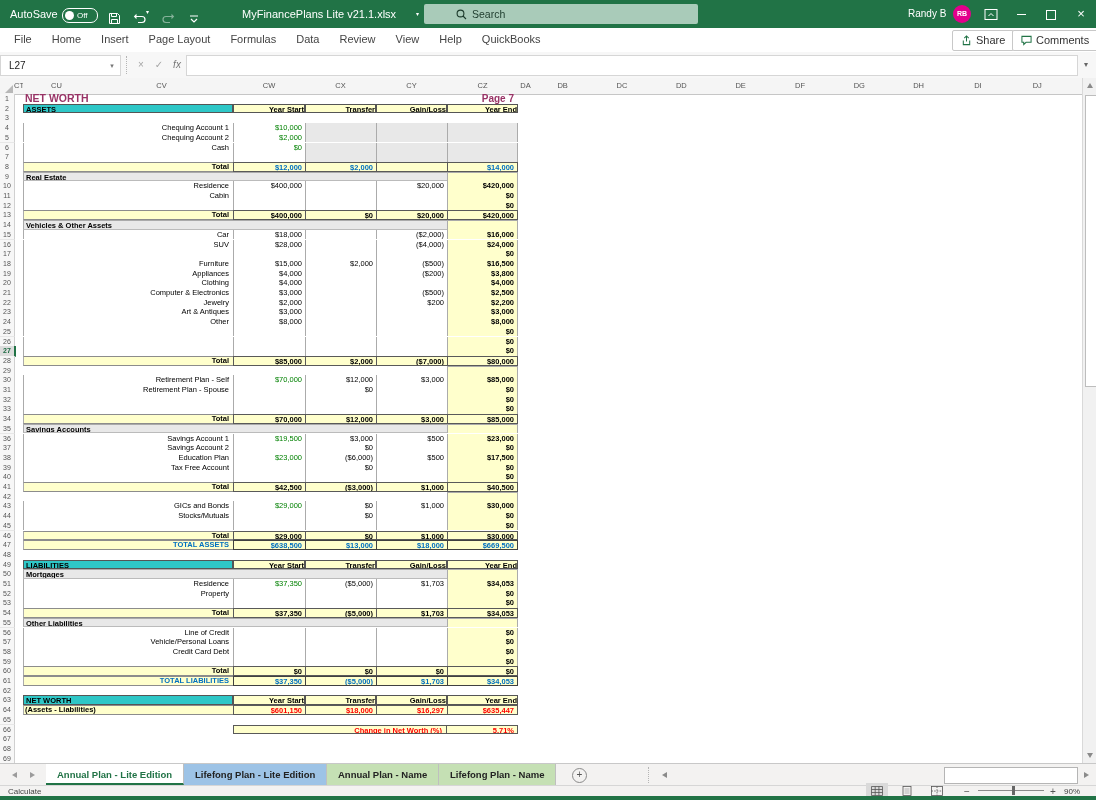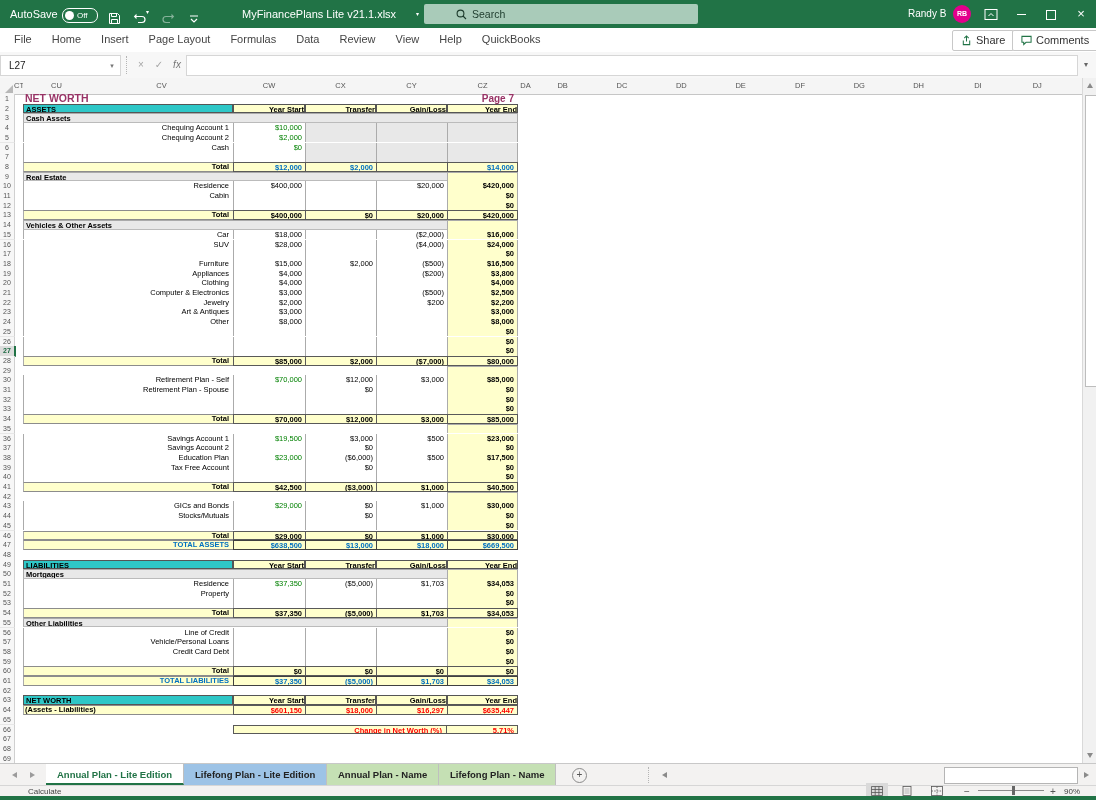--- a/index.html
+++ b/index.html
@@ -258,21 +258,20 @@
       <div class="abs rowhdr" style="left: 0px; top: 656.2px; width: 14px; height: 9.7px; font-size: 7px; line-height: 9.7px;">67</div>
       <div class="abs rowhdr" style="left: 0px; top: 665.9px; width: 14px; height: 9.7px; font-size: 7px; line-height: 9.7px;">68</div>
       <div class="abs rowhdr" style="left: 0px; top: 675.6px; width: 14px; height: 9.7px; font-size: 7px; line-height: 9.7px;">69</div>
       <div class="abs cell lt bold maroon" style="left: 23px; top: 14px; width: 220px; height: 13px; font-size: 10.5px; line-height: 13px;">NET WORTH</div>
       <div class="abs cell rt bold maroon" style="left: 447px; top: 14px; width: 70px; height: 13px; font-size: 10px; line-height: 13px;">Page 7</div>
       <div class="abs cell lt bold" style="left: 23px; top: 25.7px; width: 210px; height: 9.7px; background: rgb(46, 199, 199); border: 1px solid rgb(85, 85, 85); box-sizing: border-box;">ASSETS</div>
       <div class="abs cell ctr bold" style="left: 233px; top: 25.7px; width: 72px; height: 9.7px; background: rgb(255, 255, 204); border: 1px solid rgb(85, 85, 85); box-sizing: border-box;">Year Start</div>
       <div class="abs cell ctr bold" style="left: 305px; top: 25.7px; width: 71px; height: 9.7px; background: rgb(255, 255, 204); border: 1px solid rgb(85, 85, 85); box-sizing: border-box;">Transfer</div>
       <div class="abs cell ctr bold" style="left: 376px; top: 25.7px; width: 71px; height: 9.7px; background: rgb(255, 255, 204); border: 1px solid rgb(85, 85, 85); box-sizing: border-box;">Gain/Loss</div>
       <div class="abs cell ctr bold" style="left: 447px; top: 25.7px; width: 71px; height: 9.7px; background: rgb(255, 255, 204); border: 1px solid rgb(85, 85, 85); box-sizing: border-box;">Year End</div>
-      <div class="abs cell lt bold" style="left: 23px; top: 35.4px; width: 495px; height: 9.7px; background: rgb(232, 232, 232); border-width: 1px; border-style: solid; border-color: rgb(170, 170, 170) rgb(171, 171, 171) rgb(187, 187, 187); box-sizing: border-box;">Cash Assets</div>
       <div class="abs cell rt" style="left: 23px; top: 45.1px; width: 210px; height: 9.7px; border-left: 1px solid rgb(171, 171, 171); padding-right: 4px;">Chequing Account 1</div>
       <div class="abs cell rt green" style="left: 233px; top: 45.1px; width: 72px; height: 9.7px; border-left: 1px solid rgb(171, 171, 171); background: rgb(255, 255, 255);">$10,000</div>
       <div class="abs cell rt" style="left: 305px; top: 45.1px; width: 71px; height: 9.7px; border-left: 1px solid rgb(171, 171, 171); background: rgb(232, 232, 232);"></div>
       <div class="abs cell rt" style="left: 376px; top: 45.1px; width: 71px; height: 9.7px; border-left: 1px solid rgb(171, 171, 171); background: rgb(232, 232, 232);"></div>
       <div class="abs cell rt" style="left: 447px; top: 45.1px; width: 71px; height: 9.7px; border-left: 1px solid rgb(171, 171, 171); border-right: 1px solid rgb(171, 171, 171); background: rgb(232, 232, 232);"></div>
       <div class="abs cell rt" style="left: 23px; top: 54.8px; width: 210px; height: 9.7px; border-left: 1px solid rgb(171, 171, 171); padding-right: 4px;">Chequing Account 2</div>
       <div class="abs cell rt green" style="left: 233px; top: 54.8px; width: 72px; height: 9.7px; border-left: 1px solid rgb(171, 171, 171); background: rgb(255, 255, 255);">$2,000</div>
       <div class="abs cell rt" style="left: 305px; top: 54.8px; width: 71px; height: 9.7px; border-left: 1px solid rgb(171, 171, 171); background: rgb(232, 232, 232);"></div>
       <div class="abs cell rt" style="left: 376px; top: 54.8px; width: 71px; height: 9.7px; border-left: 1px solid rgb(171, 171, 171); background: rgb(232, 232, 232);"></div>
       <div class="abs cell rt" style="left: 447px; top: 54.8px; width: 71px; height: 9.7px; border-left: 1px solid rgb(171, 171, 171); border-right: 1px solid rgb(171, 171, 171); background: rgb(232, 232, 232);"></div>
@@ -408,20 +407,21 @@
       <div class="abs cell rt" style="left: 233px; top: 326.4px; width: 72px; height: 9.7px; border-left: 1px solid rgb(171, 171, 171); background: rgb(255, 255, 255);"></div>
       <div class="abs cell rt" style="left: 305px; top: 326.4px; width: 71px; height: 9.7px; border-left: 1px solid rgb(171, 171, 171); background: rgb(255, 255, 255);"></div>
       <div class="abs cell rt" style="left: 376px; top: 326.4px; width: 71px; height: 9.7px; border-left: 1px solid rgb(171, 171, 171); background: rgb(255, 255, 255);"></div>
       <div class="abs cell rt bold" style="left: 447px; top: 326.4px; width: 71px; height: 9.7px; border-left: 1px solid rgb(171, 171, 171); border-right: 1px solid rgb(171, 171, 171); background: rgb(255, 255, 204);">$0</div>
       <div class="abs cell" style="left: 23px; top: 336.1px; width: 495px; height: 9.7px; background: rgb(255, 255, 204); border-top: 1px solid rgb(140, 140, 140); border-bottom: 1px solid rgb(140, 140, 140); border-left: 1px solid rgb(171, 171, 171); box-sizing: border-box;"></div>
       <div class="abs cell bold rt" style="left: 23px; top: 336.1px; width: 210px; height: 9.7px; padding-right: 4px;">Total</div>
       <div class="abs cell rt bold" style="left: 233px; top: 336.1px; width: 72px; height: 9.7px; border-left: 1px solid rgb(89, 89, 89); border-top: 1px solid rgb(89, 89, 89); border-bottom: 1px solid rgb(89, 89, 89); box-sizing: border-box;">$70,000</div>
       <div class="abs cell rt bold" style="left: 305px; top: 336.1px; width: 71px; height: 9.7px; border-left: 1px solid rgb(89, 89, 89); border-top: 1px solid rgb(89, 89, 89); border-bottom: 1px solid rgb(89, 89, 89); box-sizing: border-box;">$12,000</div>
       <div class="abs cell rt bold" style="left: 376px; top: 336.1px; width: 71px; height: 9.7px; border-left: 1px solid rgb(89, 89, 89); border-top: 1px solid rgb(89, 89, 89); border-bottom: 1px solid rgb(89, 89, 89); box-sizing: border-box;">$3,000</div>
       <div class="abs cell rt bold" style="left: 447px; top: 336.1px; width: 71px; height: 9.7px; border-width: 1px; border-style: solid; border-color: rgb(89, 89, 89); box-sizing: border-box;">$85,000</div>
+      <div class="abs cell lt bold" style="left: 23px; top: 345.8px; width: 424px; height: 9.7px; background: rgb(232, 232, 232); border-top: 1px solid rgb(170, 170, 170); border-bottom: 1px solid rgb(187, 187, 187); border-left: 1px solid rgb(171, 171, 171); box-sizing: border-box;">Savings Accounts</div>
       <div class="abs cell" style="left: 447px; top: 345.8px; width: 71px; height: 9.7px; background: rgb(255, 255, 204); border-left: 1px solid rgb(171, 171, 171); border-right: 1px solid rgb(171, 171, 171); border-top: 1px solid rgb(170, 170, 170); box-sizing: border-box;"></div>
       <div class="abs cell rt" style="left: 23px; top: 355.5px; width: 210px; height: 9.7px; border-left: 1px solid rgb(171, 171, 171); padding-right: 4px;">Savings Account 1</div>
       <div class="abs cell rt green" style="left: 233px; top: 355.5px; width: 72px; height: 9.7px; border-left: 1px solid rgb(171, 171, 171); background: rgb(255, 255, 255);">$19,500</div>
       <div class="abs cell rt " style="left: 305px; top: 355.5px; width: 71px; height: 9.7px; border-left: 1px solid rgb(171, 171, 171); background: rgb(255, 255, 255);">$3,000</div>
       <div class="abs cell rt " style="left: 376px; top: 355.5px; width: 71px; height: 9.7px; border-left: 1px solid rgb(171, 171, 171); background: rgb(255, 255, 255);">$500</div>
       <div class="abs cell rt bold" style="left: 447px; top: 355.5px; width: 71px; height: 9.7px; border-left: 1px solid rgb(171, 171, 171); border-right: 1px solid rgb(171, 171, 171); background: rgb(255, 255, 204);">$23,000</div>
       <div class="abs cell rt" style="left: 23px; top: 365.2px; width: 210px; height: 9.7px; border-left: 1px solid rgb(171, 171, 171); padding-right: 4px;">Savings Account 2</div>
       <div class="abs cell rt" style="left: 233px; top: 365.2px; width: 72px; height: 9.7px; border-left: 1px solid rgb(171, 171, 171); background: rgb(255, 255, 255);"></div>
       <div class="abs cell rt " style="left: 305px; top: 365.2px; width: 71px; height: 9.7px; border-left: 1px solid rgb(171, 171, 171); background: rgb(255, 255, 255);">$0</div>
       <div class="abs cell rt" style="left: 376px; top: 365.2px; width: 71px; height: 9.7px; border-left: 1px solid rgb(171, 171, 171); background: rgb(255, 255, 255);"></div>
@@ -580,21 +580,21 @@
     <div class="abs navarr" style="left:656px;">
       <div class="tri" style="left:6px;top:8px;border-top:3.5px solid transparent;border-bottom:3.5px solid transparent;border-right:5px solid #8a8a8a;"></div>
     </div>
     <div id="hthumb" class="abs" style="left:944px;width:132px;"></div>
     <div class="abs navarr" style="left:1078px;">
       <div class="tri" style="left:6px;top:8px;border-top:3.5px solid transparent;border-bottom:3.5px solid transparent;border-left:5px solid #8a8a8a;"></div>
     </div>
   </div>
 
   <div id="statusbar" class="abs">
-    <div class="abs" style="left:8px;top:1px;margin-left:20px;">Calculate</div>
+    <div class="abs" style="left:8px;top:1px;">Calculate</div>
     <div class="abs viewicon on" style="left:866px;">
       <svg width="12" height="10" viewBox="0 0 12 10" style="margin-top:3px">
         <path d="M0.5 0.5 h11 v9 h-11 z M0.5 3.5 h11 M0.5 6.5 h11 M4.2 0.5 v9 M7.9 0.5 v9" fill="none" stroke="#555" stroke-width="0.8"></path>
       </svg>
     </div>
     <div class="abs viewicon" style="left:896px;">
       <svg width="12" height="10" viewBox="0 0 12 10" style="margin-top:3px">
         <rect x="2" y="0.5" width="8" height="9" fill="none" stroke="#555" stroke-width="0.8"></rect>
         <path d="M3.5 3 h5 M3.5 5 h5 M3.5 7 h5" stroke="#999" stroke-width="0.7"></path>
       </svg>

